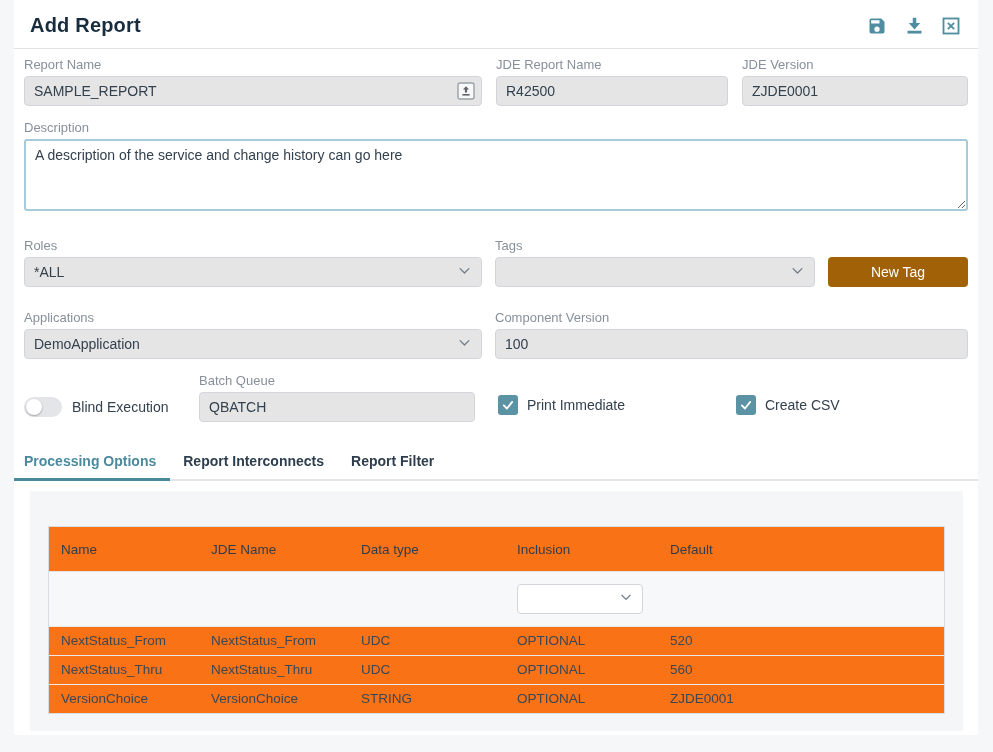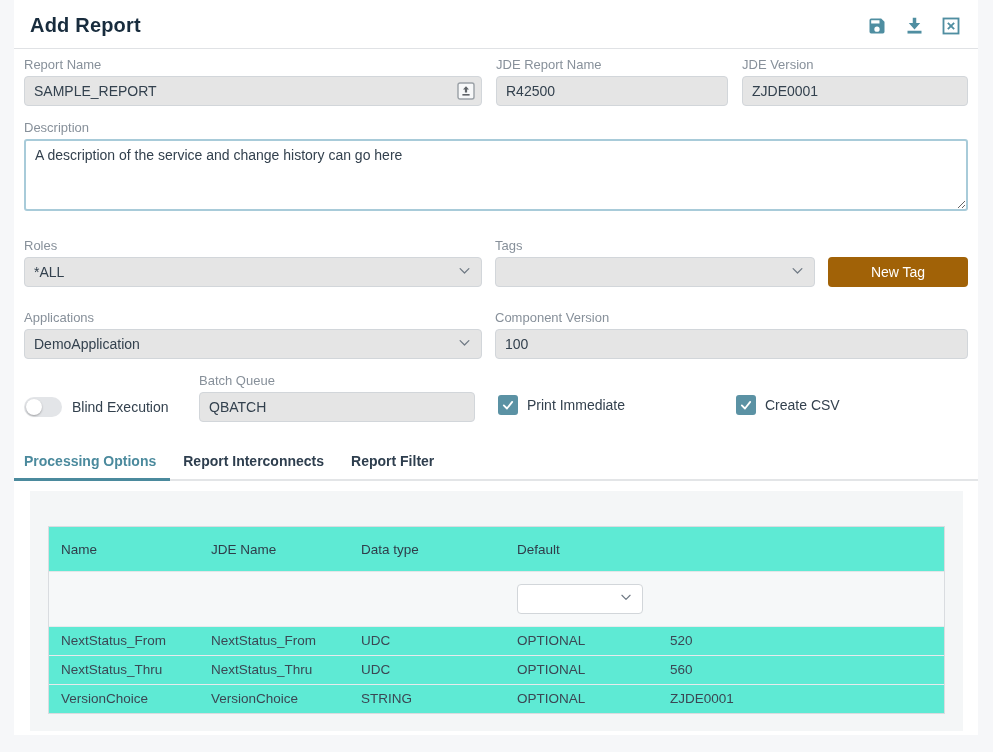--- a/index.html
+++ b/index.html
@@ -78,21 +78,21 @@
     padding:10px 0 12px 0; margin-right:27px; cursor:pointer;
     position:relative; margin-bottom:-2px;
   }
   .tab.active { color:#4b8a9d; }
   .tab.active::after {
     content:""; position:absolute; left:-10px; right:-14px; bottom:0;
     height:3px; background:#4b8a9d;
   }
   
   .panel { background:#f4f6f7; margin:10px 15px 12px 16px; padding:35px 18px 17px 18px; flex:1; }
-  .table { background:#5eead4; border:1px solid #d9dce0; }
+  .table { background:#f97316; border:1px solid #d9dce0; }
   .trow { display:grid; grid-template-columns:150px 150px 156px 153px 1fr; align-items:center; }
   .thead { border-bottom:1px solid #e3e6e8; }
   .thead .cell { font-size:13.5px; color:#2f3d4a; padding:15px 12px 14px 12px; font-weight:normal; }
   .filter-row { background:#f6f8f9; height:54px; }
   .filter-row .cell { padding:0 12px; }
   .mini-select { width:126px; height:30px; background:#fff; border:1px solid #d2d6da; border-radius:4px; display:flex; align-items:center; justify-content:flex-end; padding:0 9px; cursor:pointer; }
   .data-row { border-top:1px solid #e8eaec; }
   .data-row .cell { font-size:13.5px; color:#3b4754; padding:6px 12px; line-height:16px; }
   .chev { flex:0 0 auto; }
 </style>
@@ -230,20 +230,21 @@
     <div class="tab">Report Interconnects</div>
     <div class="tab">Report Filter</div>
   </div>
 
   <div class="panel">
     <div class="table">
       <div class="trow thead">
         <div class="cell">Name</div>
         <div class="cell">JDE Name</div>
         <div class="cell">Data type</div>
+        <div class="cell">Inclusion</div>
         <div class="cell">Default</div>
       </div>
       <div class="trow filter-row">
         <div class="cell"></div>
         <div class="cell"></div>
         <div class="cell"></div>
         <div class="cell">
           <div class="mini-select">
             <span></span>
             <span class="chev"><svg width="14" height="14" viewBox="0 0 24 24">

